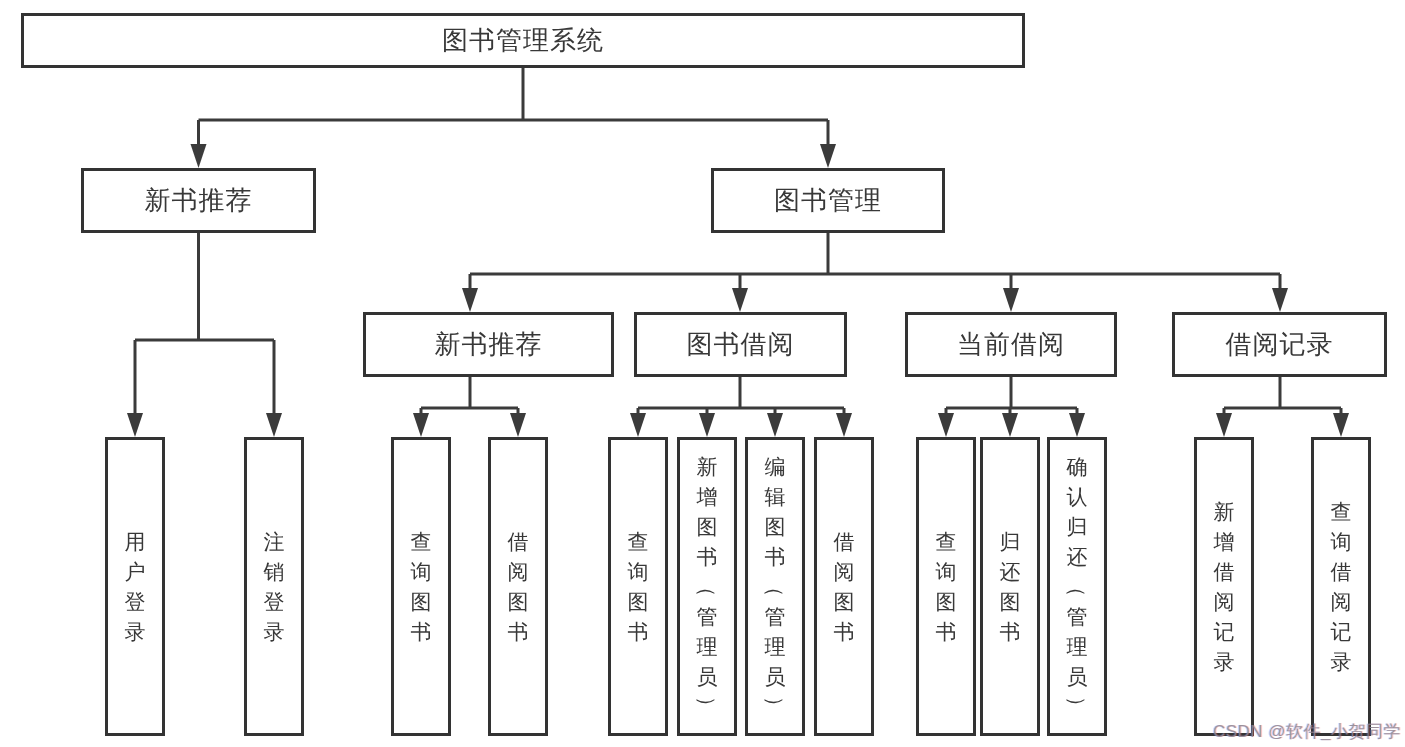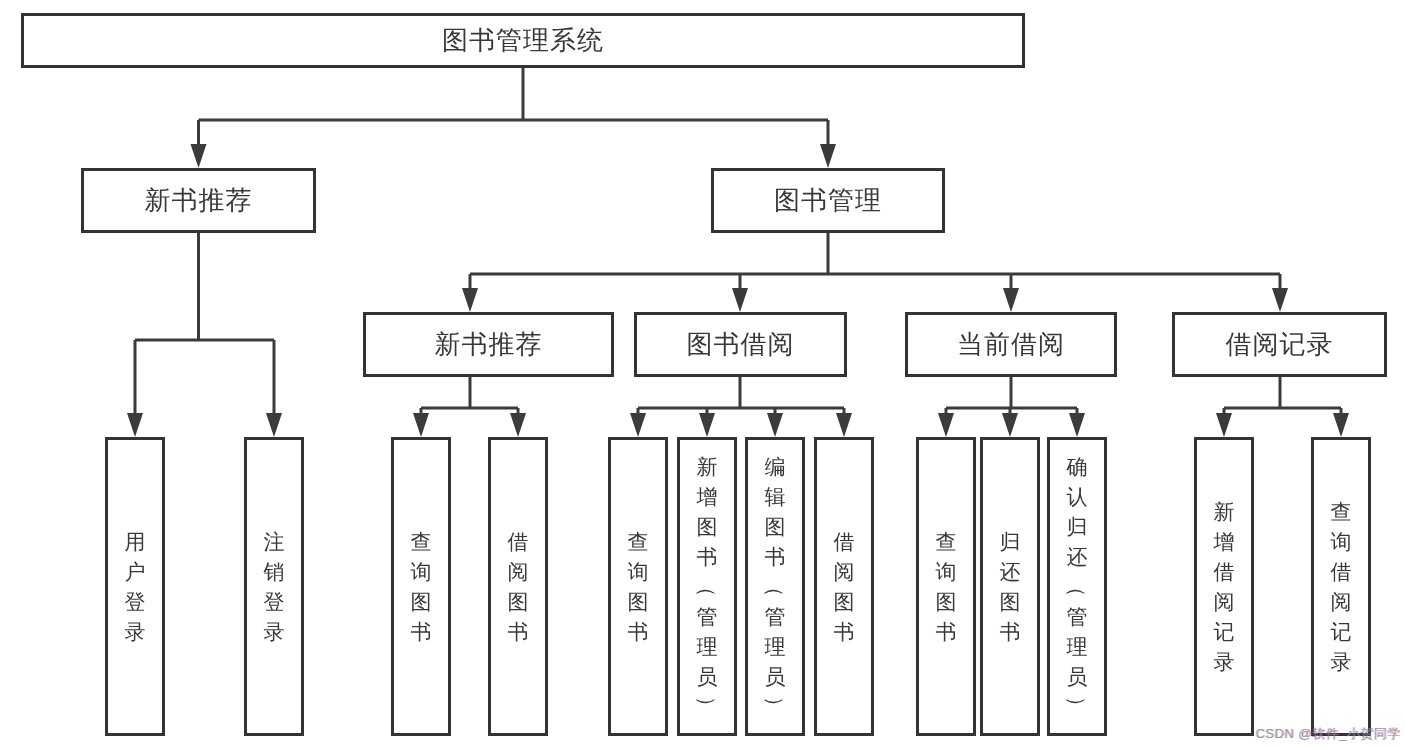--- a/index.html
+++ b/index.html
@@ -11,21 +11,21 @@
   .node{
     position:absolute;background:#ffffff;border:3px solid #333333;
     box-sizing:border-box;display:flex;align-items:center;justify-content:center;
     z-index:2;color:#383838;
   }
   .h{font-size:26px;letter-spacing:1px;white-space:nowrap;}
   .v{flex-direction:column;gap:9px;font-size:21px;}
   .v .ch{height:21px;line-height:21px;display:block;}
   .v .rot{transform:rotate(90deg);}
   .watermark{
-    position:absolute;right:4px;bottom:4px;z-index:3;font-size:13px;
+    position:absolute;right:4px;bottom:4px;z-index:3;font-size:17px;
     color:rgba(138,138,144,0.80);letter-spacing:0.5px;white-space:nowrap;
     text-shadow:1px 0 0 rgba(255,90,90,0.30), -1px 0 0 rgba(90,120,255,0.30);
   }
 </style>
 </head>
 <body>
 
 <div class="stage">
 
   <svg class="wires" width="1405" height="747" viewBox="0 0 1405 747">

